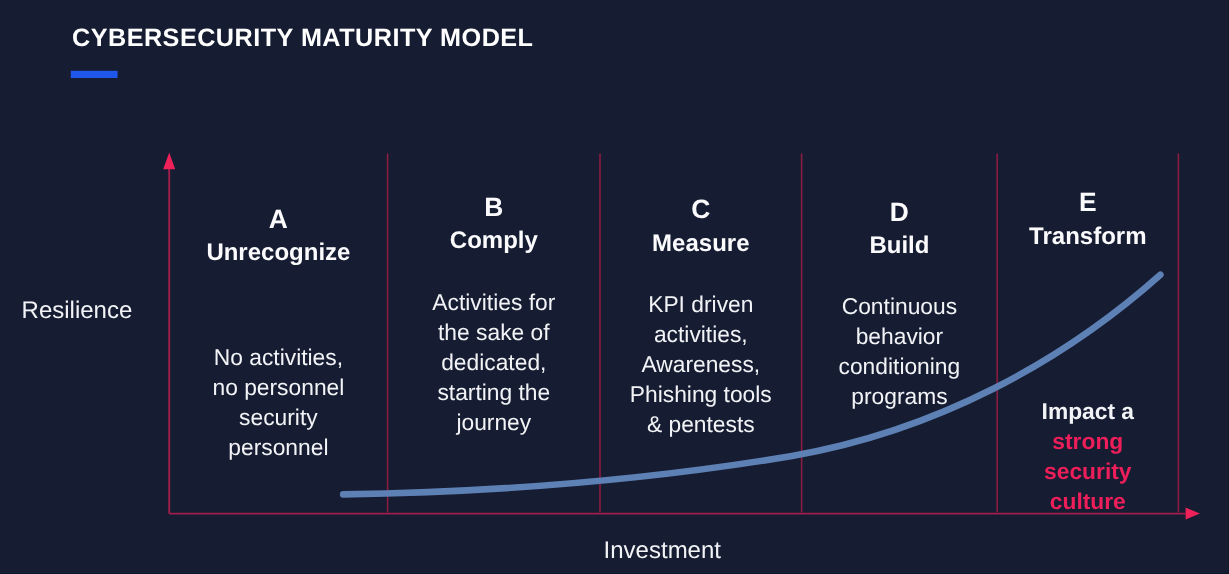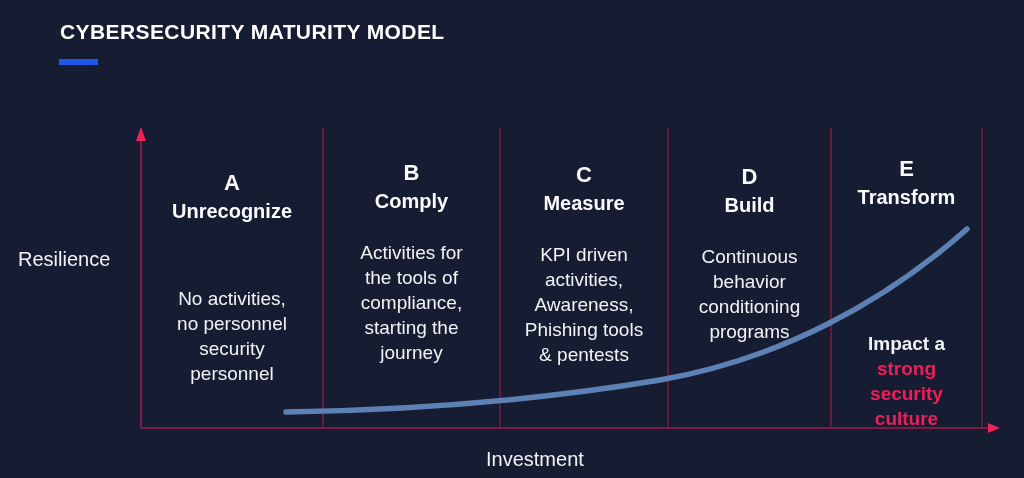--- a/index.html
+++ b/index.html
@@ -45,21 +45,21 @@
   .y-label {
     position: absolute;
     left: 18px;
     top: 248px;
     width: 100px;
     font-size: 20px;
     color: var(--text);
   }
   .x-label {
     position: absolute;
-    left: 486px;
+    left: 503px;
     top: 448px;
     font-size: 20px;
     color: var(--text);
   }
   svg.chart-lines {
     position: absolute;
     left: 0; top: 0;
     width: 1024px; height: 478px;
   }
   .column {
@@ -139,21 +139,21 @@
       <div class="stage-name">Unrecognize</div>
     </div>
     <div class="stage-body">No activities, no personnel security personnel</div>
   </div>
 
   <div class="column col-b">
     <div class="stage-header">
       <div class="stage-letter">B</div>
       <div class="stage-name">Comply</div>
     </div>
-    <div class="stage-body">Activities for the tools of compliance, starting the journey</div>
+    <div class="stage-body">Activities for the sake of dedicated, starting the journey</div>
   </div>
 
   <div class="column col-c">
     <div class="stage-header">
       <div class="stage-letter">C</div>
       <div class="stage-name">Measure</div>
     </div>
     <div class="stage-body">KPI driven activities, Awareness, Phishing tools &amp; pentests</div>
   </div>
 

